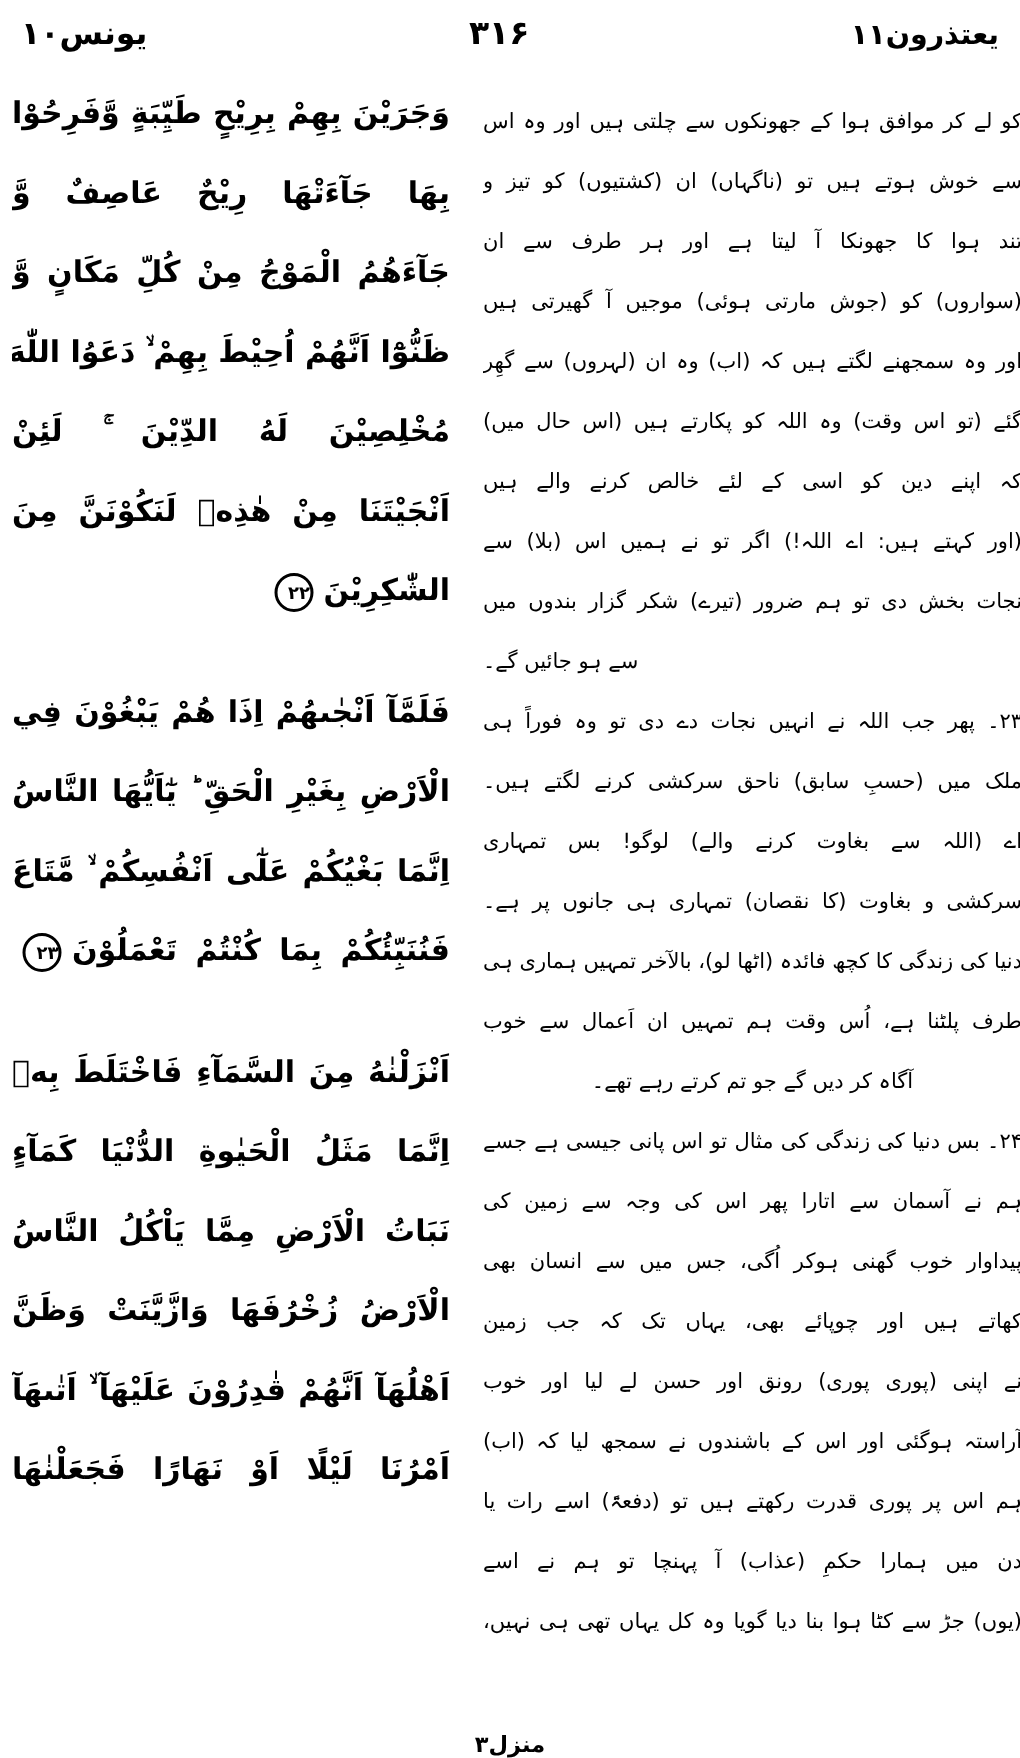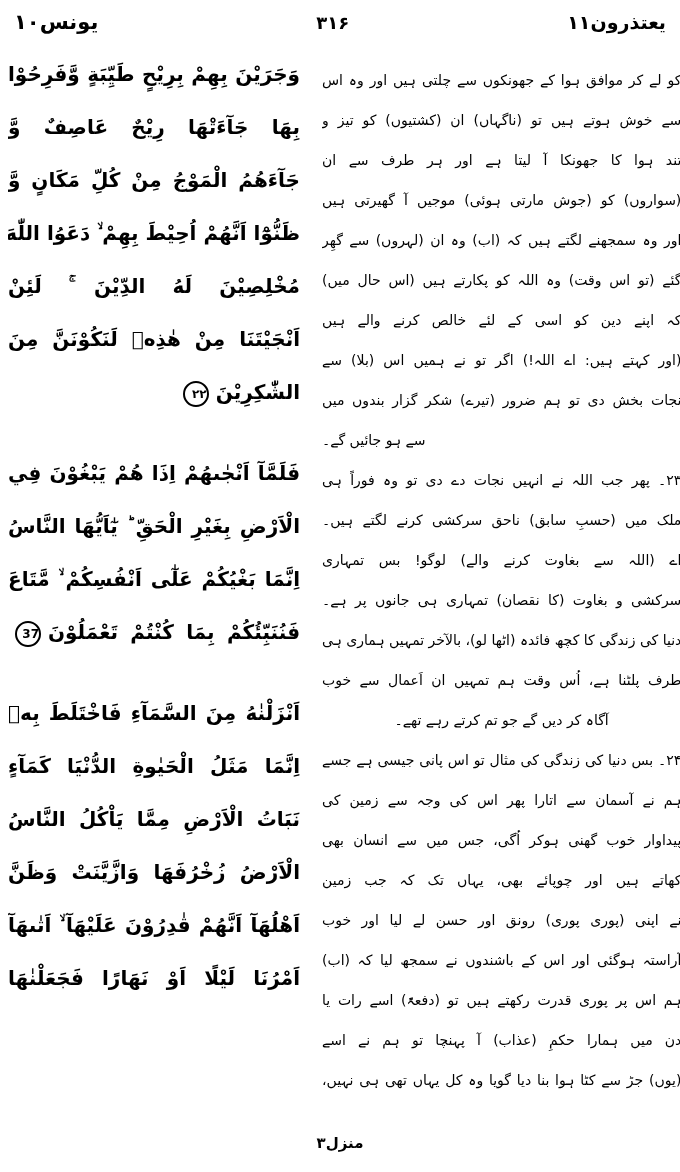--- a/index.html
+++ b/index.html
@@ -19,21 +19,21 @@
   }
   .page-header {
     display: flex;
     justify-content: space-between;
     align-items: baseline;
     padding: 10px 14px 0 14px;
     font-weight: bold;
     direction: rtl;
   }
   .page-header .juz-name   { font-size: 19px; }
-  .page-header .page-number{ font-size: 18px; letter-spacing: 1px; }
+  .page-header .page-number{ font-size: 22px; letter-spacing: 1px; }
   .page-header .surah-name { font-size: 21px; text-align: right; }
 
   .columns {
     display: flex;
     flex-direction: row-reverse; 
     padding: 10px 8px 0 8px;
     gap: 22px;
   }
 
   
@@ -82,21 +82,21 @@
     text-align: justify;
     text-align-last: justify;
     overflow: hidden;
     white-space: nowrap;
   }
   .u-line.align-left   { text-align-last: left; }
   .u-line.align-center { text-align-last: center; }
 
   .page-footer {
     position: absolute;
-    bottom: 20px;
+    bottom: 0;
     left: 0;
     right: 0;
     text-align: center;
     font-size: 15px;
     font-weight: bold;
   }
 </style>
 </head>
 <body>
 
@@ -147,21 +147,21 @@
         <div class="a-line">
           <span class="a-text">الْاَرْضِ بِغَيْرِ الْحَقِّ ؕ يٰٓاَيُّهَا النَّاسُ</span>
         </div>
 
         <div class="a-line">
           <span class="a-text">اِنَّمَا بَغْيُكُمْ عَلٰٓى اَنْفُسِكُمْ ۙ مَّتَاعَ</span>
         </div>
 
 
         <div class="a-line gap-after">
-          <span class="a-text">فَنُنَبِّئُكُمْ بِمَا كُنْتُمْ تَعْمَلُوْنَ</span><span class="verse-badge">37</span>
+          <span class="a-text">فَنُنَبِّئُكُمْ بِمَا كُنْتُمْ تَعْمَلُوْنَ</span><span class="verse-badge">۲۳</span>
         </div>
 
         <div class="a-line">
           <span class="a-text">اَنْزَلْنٰهُ مِنَ السَّمَآءِ فَاخْتَلَطَ بِهٖ</span>
         </div>
 
         <div class="a-line">
           <span class="a-text">اِنَّمَا مَثَلُ الْحَيٰوةِ الدُّنْيَا كَمَآءٍ</span>
         </div>
 

